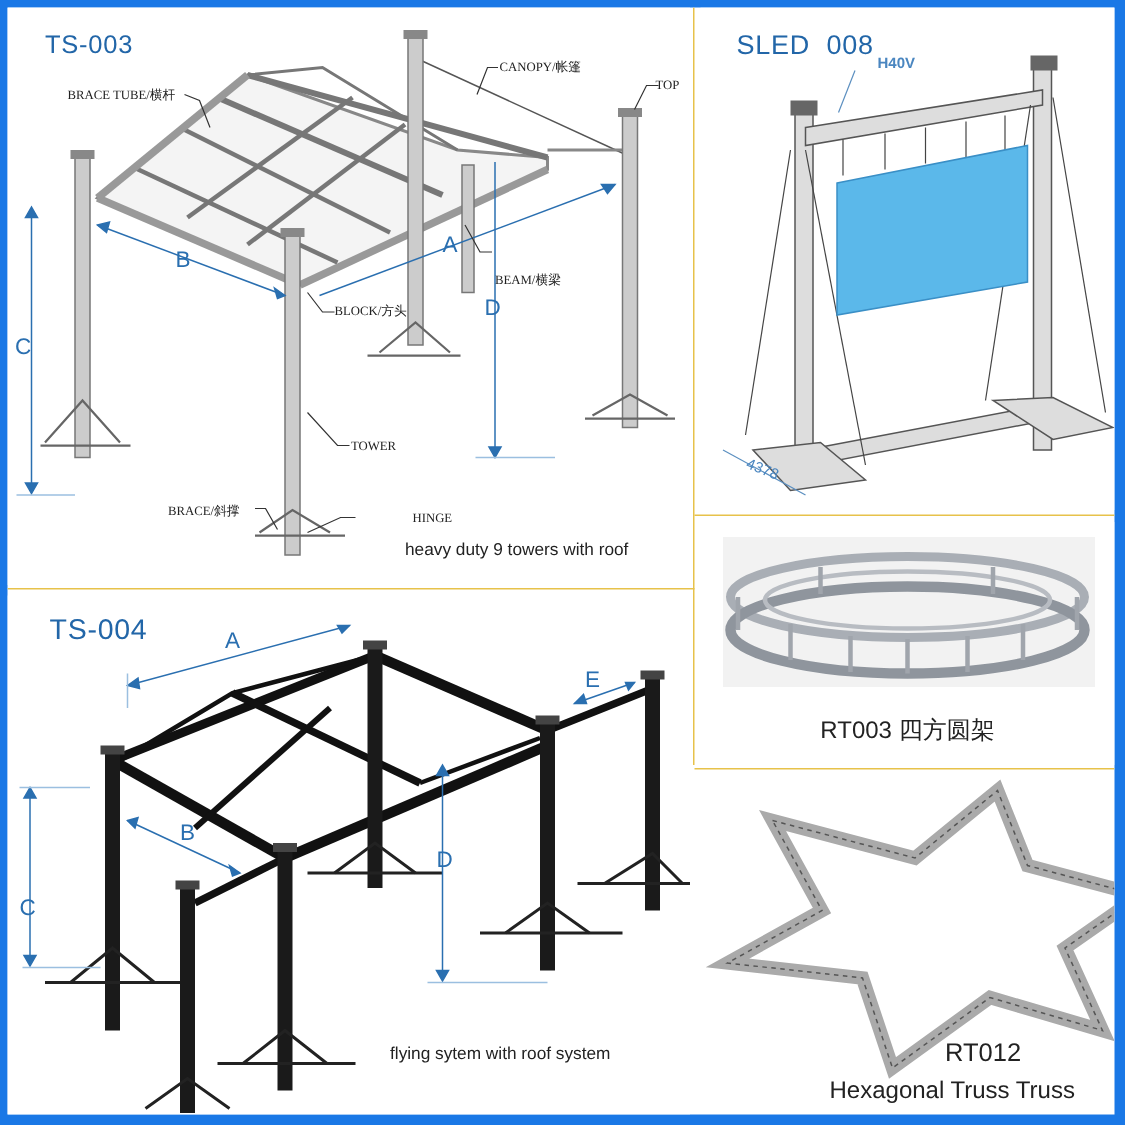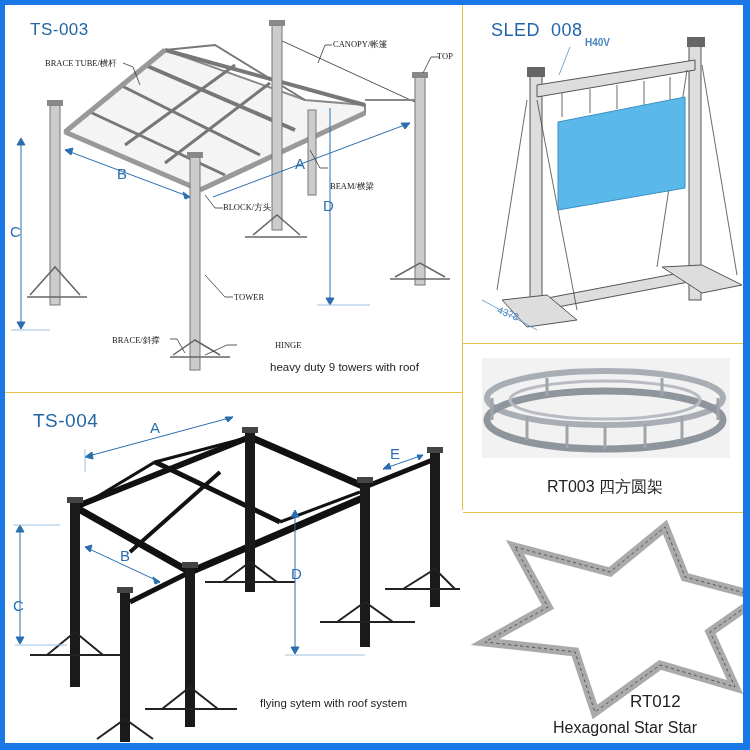--- a/index.html
+++ b/index.html
@@ -239,20 +239,20 @@
     <div class="dim" style="left:385px;top:48px;">E</div>
     <div class="caption" style="left:255px;top:300px;">flying sytem with roof system</div>
   </div>
 
   <div class="panel" style="left:455px;top:512px;width:283px;height:226px;background:transparent;">
     <svg width="283" height="226">
       <polygon points="55,30 150,55 205,10 225,60 300,80 250,115 275,170 200,148 135,195 115,135 25,125 88,90" fill="none" stroke="#aaa" stroke-width="9"></polygon>
       <polygon points="55,30 150,55 205,10 225,60 300,80 250,115 275,170 200,148 135,195 115,135 25,125 88,90" fill="none" stroke="#555" stroke-width="1" stroke-dasharray="3,3"></polygon>
     </svg>
     <div class="cap-big" style="left:170px;top:175px;font-size:17px;">RT012</div>
-    <div class="cap-big" style="left:93px;top:202px;font-size:16px;">Hexagonal Star Star</div>
+    <div class="cap-big" style="left:93px;top:202px;font-size:16px;">Hexagonal Truss Truss</div>
   </div>
 
   <div class="vline" style="left:457px;top:0;height:505px;"></div>
   <div class="hline" style="left:458px;top:338px;width:280px;"></div>
   <div class="hline" style="left:458px;top:507px;width:280px;"></div>
   <div class="hline" style="left:0;top:387px;width:458px;"></div>
 </div>
 
 </body></html>

